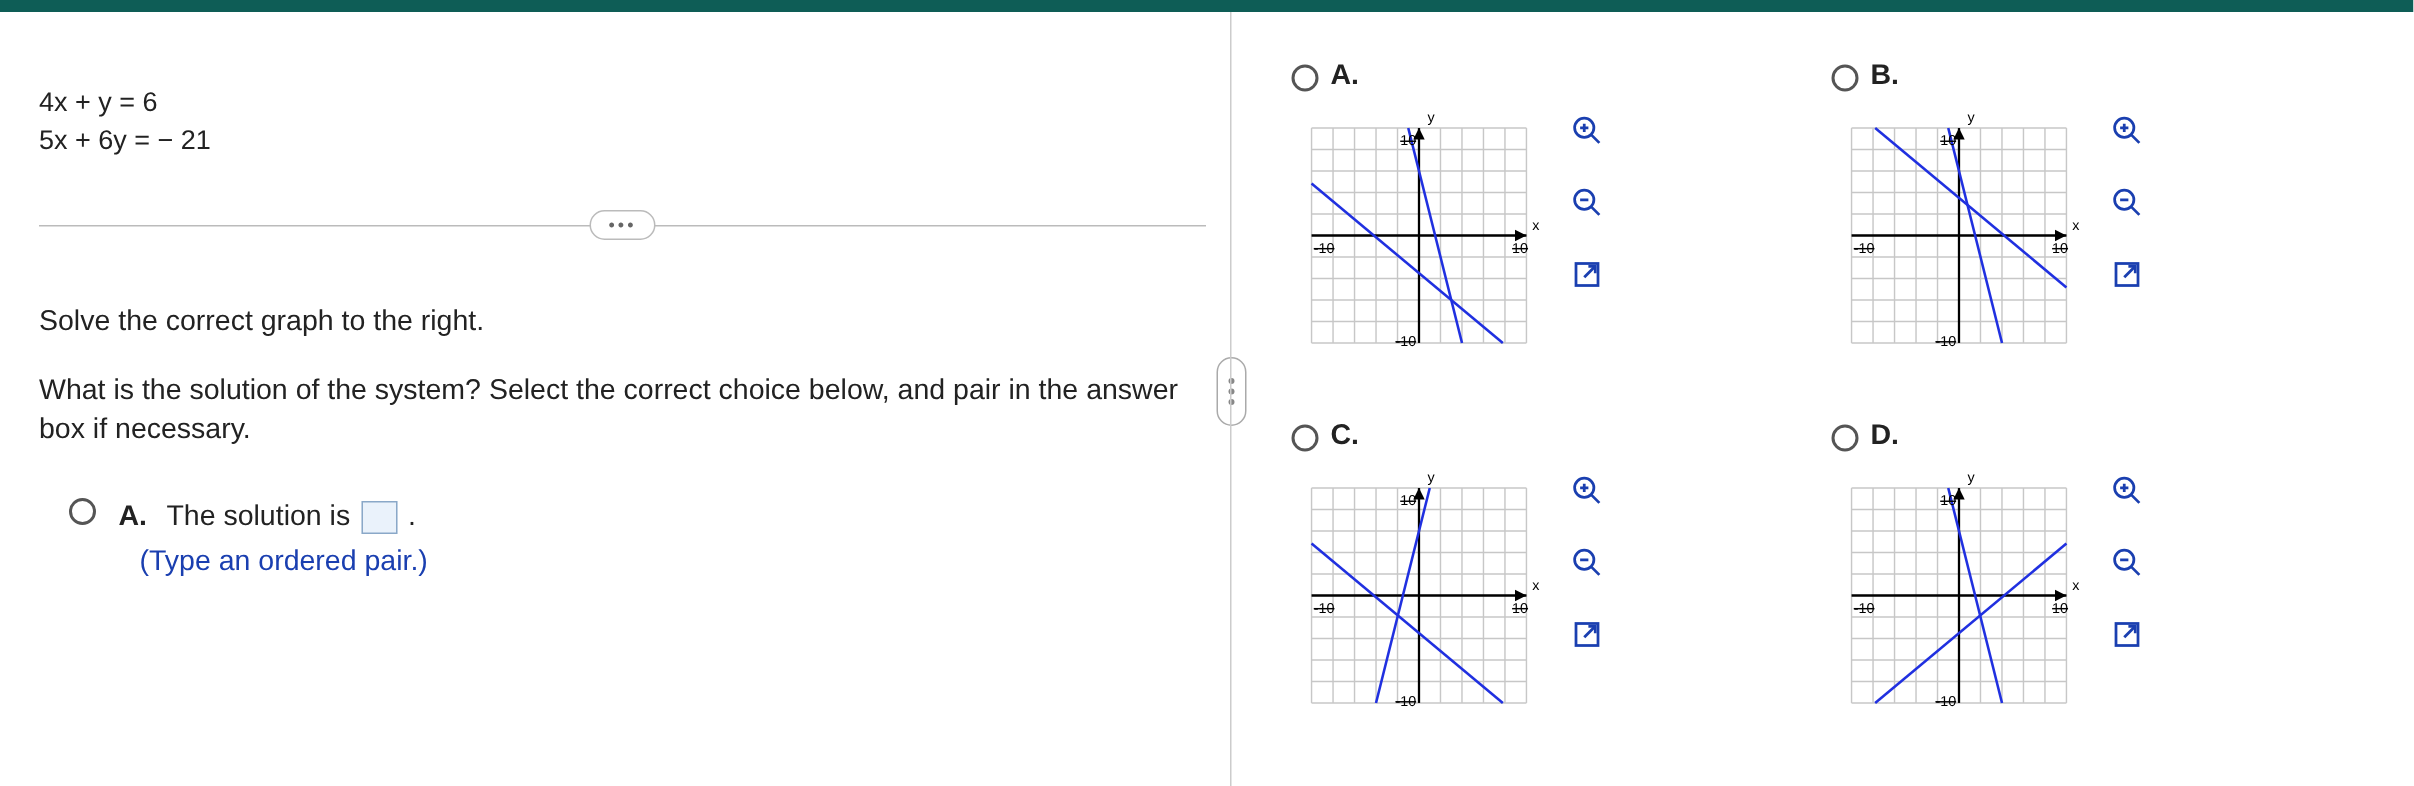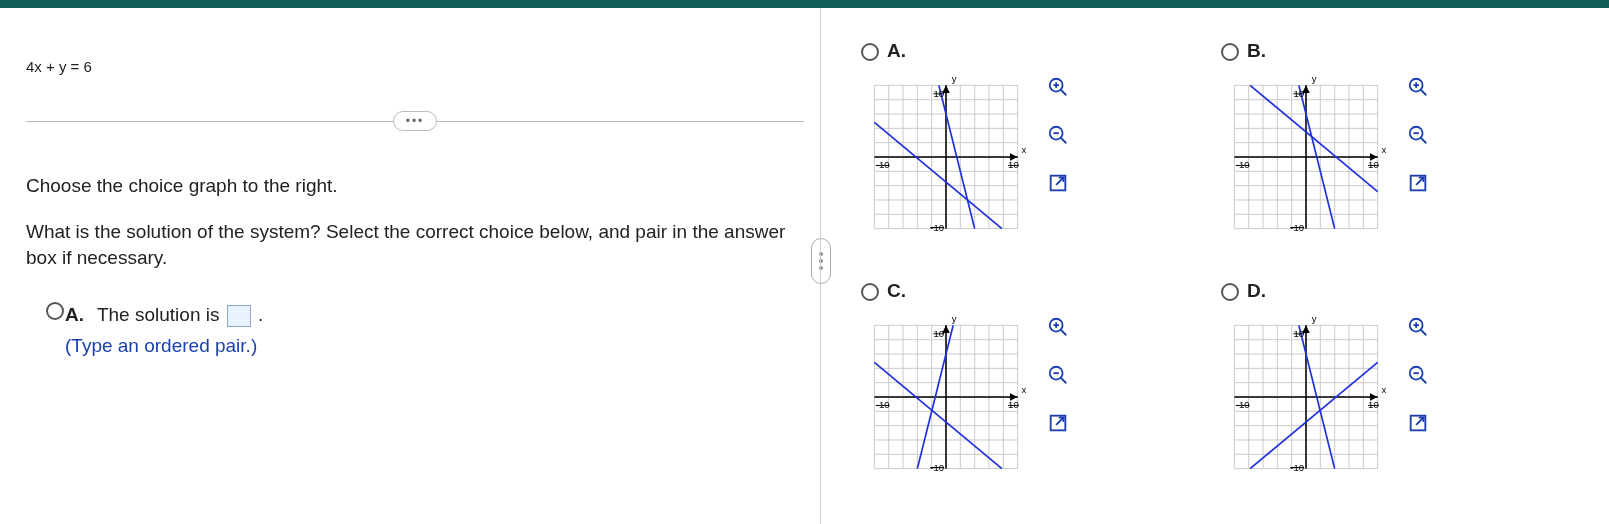--- a/index.html
+++ b/index.html
@@ -25,21 +25,21 @@
     padding: 22px 16px 10px 26px;
     position: relative;
   }
   .right-pane {
     flex: 1;
     padding: 30px 10px 10px 40px;
     border-left: 1px solid #ccc;
     position: relative;
   }
   .prompt { line-height: 1.35; }
-  .equations { margin-top: 26px; line-height: 1.4; font-size: 15px; }
+  .equations { margin-top: 26px; line-height: 1.4; font-size: 18px; }
   .hr-row {
     position: relative;
     margin-top: 32px;
     height: 24px;
   }
   .hr-line {
     border: none;
     border-top: 1px solid #bbb;
     position: absolute;
     top: 50%;
@@ -66,41 +66,41 @@
     background: #fff;
     display: flex; align-items: center; justify-content: center;
     flex-direction: column;
     gap: 3px;
   }
   .drag-handle span {
     width: 4px; height: 4px; border-radius: 50%; background: #888;
   }
   .q2 { margin-top: 42px; }
   .q3 { margin-top: 22px; line-height: 1.35; }
-  .ans-choice { margin-top: 30px; padding-left: 20px; display: flex; align-items: flex-start; gap: 1px; }
+  .ans-choice { margin-top: 30px; padding-left: 20px; display: flex; align-items: flex-start; gap: 15px; }
   .radio {
     display: inline-block;
     width: 18px; height: 18px;
     border: 2px solid #555;
     border-radius: 50%;
     flex-shrink: 0;
     margin-top: 2px;
     cursor: pointer;
   }
   .ans-letter { font-weight: bold; margin-right: 8px; }
   .ans-body { line-height: 1.6; }
   .inline-input {
     display: inline-block;
     width: 24px; height: 22px;
     border: 1px solid #8aa8c8;
     background: #eaf2fb;
     vertical-align: middle;
     margin: 0 2px;
   }
-  .hint { color: #1a3fb0; }
+  .hint { color: #1a3fb0; margin-left: 14px; }
 
   
   .graph-grid {
     display: grid;
     grid-template-columns: 330px 330px;
     grid-template-rows: 230px 230px;
     column-gap: 30px;
     row-gap: 10px;
   }
   .graph-cell {
@@ -147,28 +147,29 @@
 </head>
 <body>
 
 <div class="topbar"></div>
 <div class="main-row">
   <div class="left-pane">
 
 
     <div class="equations">
       <div>4x +   y = 6</div>
+      <div>5x + 6y = − 21</div>
     </div>
 
     <div class="hr-row">
       <hr class="hr-line">
       <div class="more-pill">•••</div>
     </div>
 
-    <p class="q2">Choose the choice graph to the right.</p>
+    <p class="q2">Solve the correct graph to the right.</p>
     <p class="q3">What is the solution of the system? Select the correct choice below, and pair in the answer box if necessary.</p>
 
     <div class="ans-choice">
       <span class="radio"></span>
       <div class="ans-body">
         <span class="ans-letter">A.</span>
         <span>The solution is </span>
         <span class="inline-input"></span>
         <span>.</span><br>
         <span class="hint">(Type an ordered pair.)</span>

